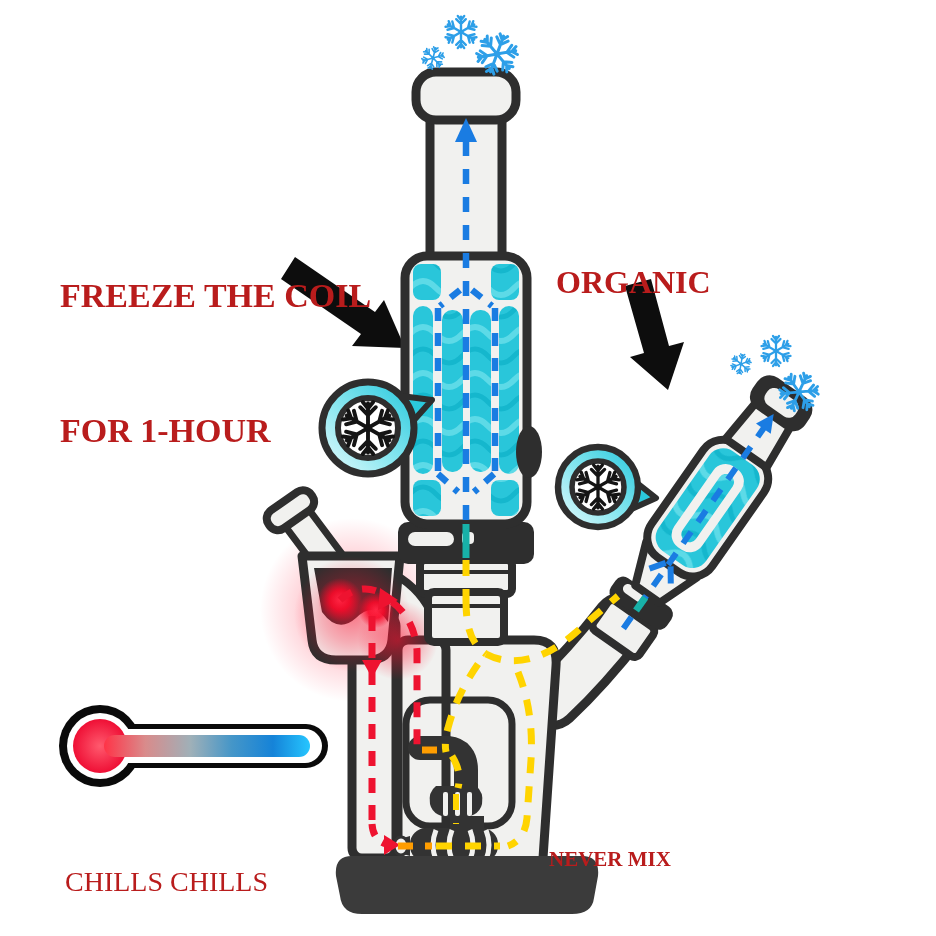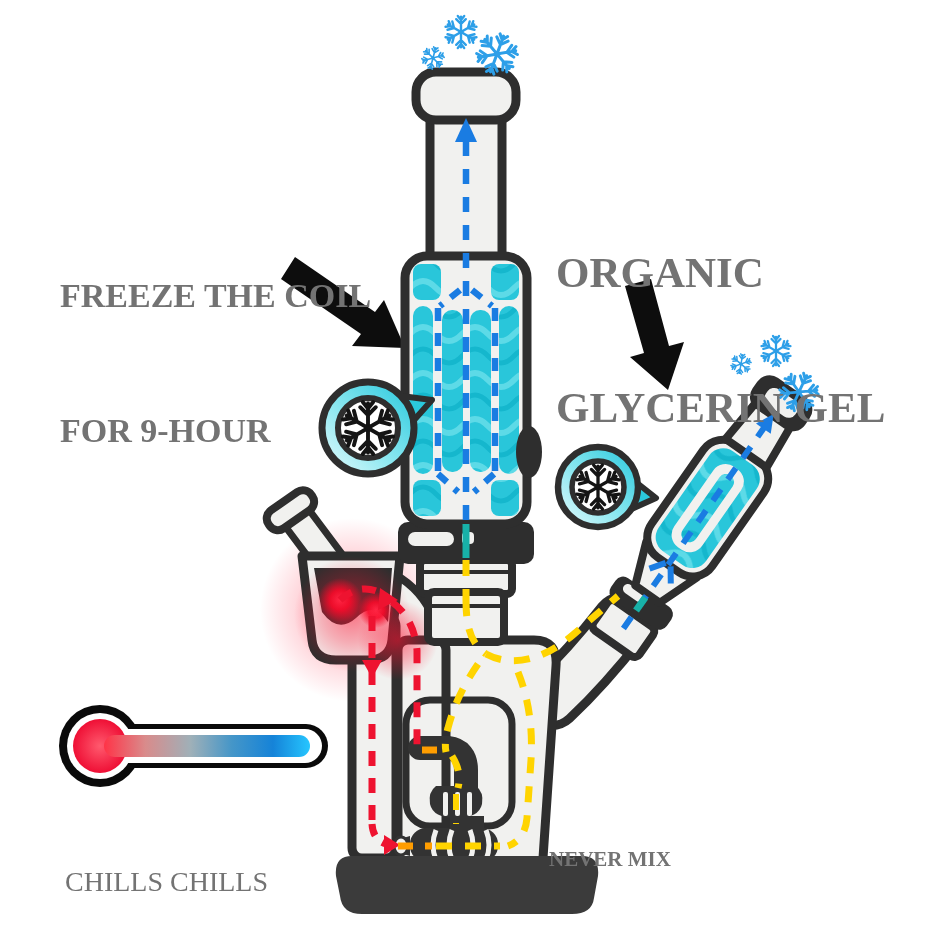--- a/index.html
+++ b/index.html
@@ -1,21 +1,21 @@
 <!DOCTYPE html>
 <html><head>
 <meta charset="utf-8">
 <style>
   html,body{margin:0;padding:0;background:#ffffff;}
   #stage{position:relative;width:936px;height:936px;background:#ffffff;overflow:hidden;
          font-family:"Liberation Serif", serif;}
   #art{position:absolute;left:0;top:0;}
-  .label{position:absolute;color:#737373;white-space:pre;}
+  .label{position:absolute;color:#b91c1c;white-space:pre;}
   .lab-freeze{left:60px;top:183px;font-size:34px;font-weight:700;line-height:45px;}
-  .lab-organic{left:556px;top:160px;font-size:43px;font-weight:700;line-height:45px;}
+  .lab-organic{left:556px;top:170px;font-size:32px;font-weight:700;line-height:45px;}
   .lab-chills{left:65px;top:789px;font-size:28px;font-weight:400;line-height:37px;}
   .lab-flower{left:549px;top:789px;font-size:21px;font-weight:700;line-height:28px;}
   .label div{display:block;}
 </style>
 </head>
 <body>
 
 <div id="stage">
 
 <svg id="art" width="936" height="936" viewBox="0 0 936 936">
@@ -244,25 +244,24 @@
   </g>
   <g>
     <use href="#sf" transform="translate(741,364) scale(0.5) rotate(10)" stroke="#2d9fe8"></use>
     <use href="#sf" transform="translate(776,351) scale(0.75)" stroke="#2d9fe8"></use>
     <use href="#sf" transform="translate(799,392) scale(0.95) rotate(25)" stroke="#2d9fe8"></use>
   </g>
 </svg>
 
 <div class="label lab-freeze">
   <div>FREEZE THE COIL</div>
-  <div>FOR 9-HOUR</div>
+  <div>FOR 1-HOUR</div>
 </div>
 <div class="label lab-organic">
   <div>ORGANIC</div>
-  <div>GLYCERIN GEL</div>
 </div>
 <div class="label lab-chills">
   <div>CHILLS CHILLS</div>
   
   
 </div>
 <div class="label lab-flower">
   <div>NEVER MIX</div>
 </div>
 

